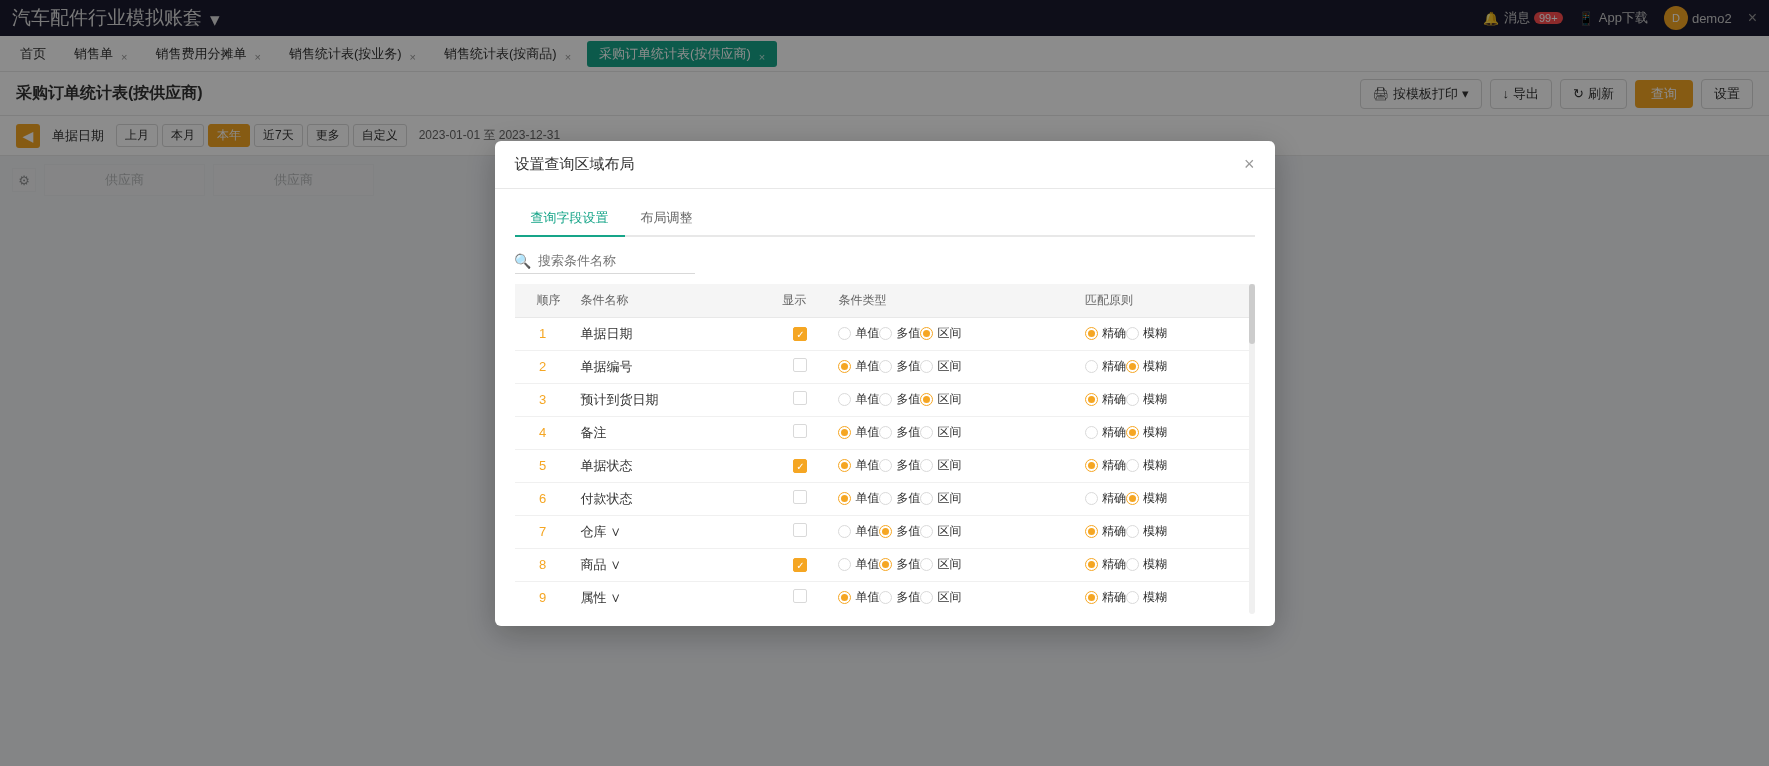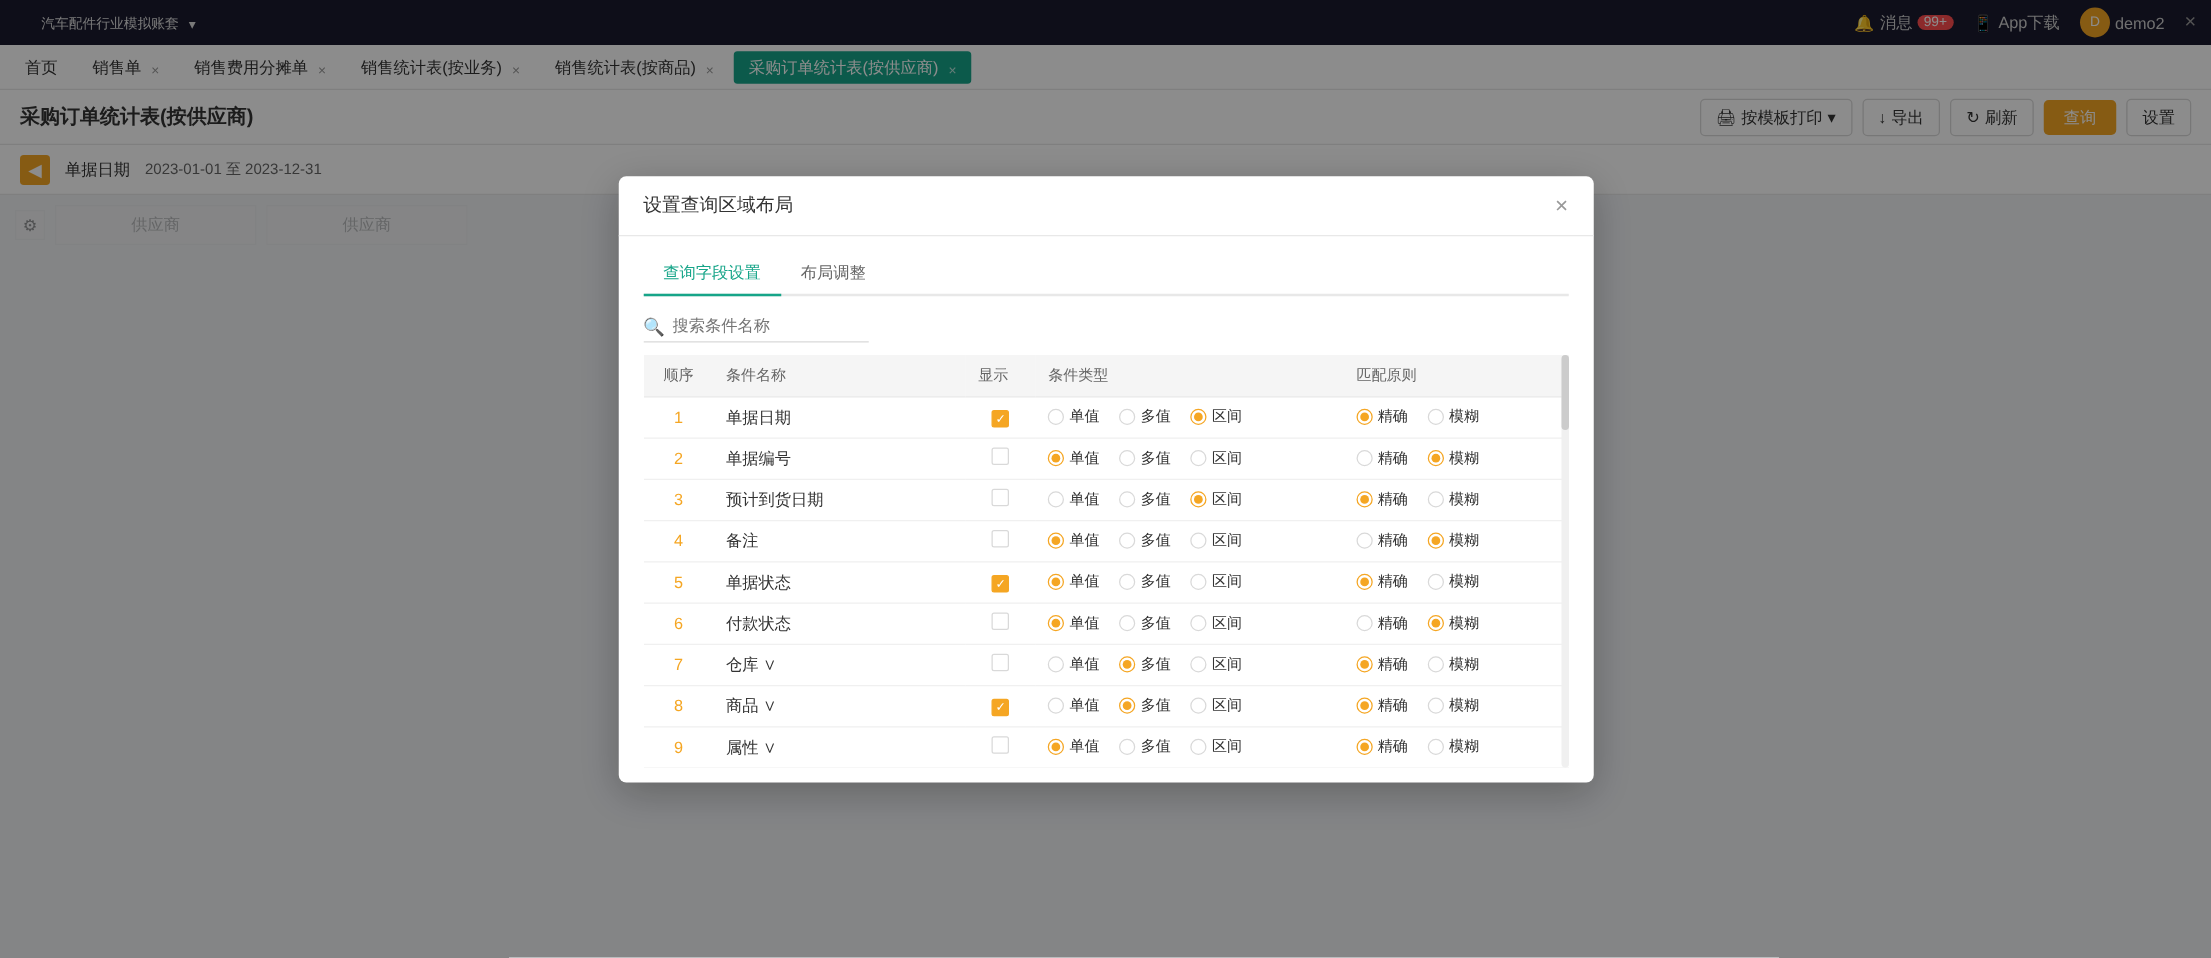--- a/index.html
+++ b/index.html
@@ -8,21 +8,21 @@
     
     .top-bar {
       height: 36px;
       background: #1a1a2e;
       display: flex;
       align-items: center;
       justify-content: space-between;
       padding: 0 12px;
       color: #ccc;
     }
-    .top-bar-left { display: flex; align-items: flex-end; gap: 8px; font-size: 11px; color: #ddd; margin-left: 21px; }
+    .top-bar-left { display: flex; align-items: flex-end; gap: 8px; font-size: 19px; color: #ddd; }
     .top-bar-right { display: flex; align-items: center; gap: 16px; font-size: 13px; color: #ccc; }
     .top-bar-right .badge { background: #ff4d4f; color: #fff; border-radius: 10px; padding: 0 5px; font-size: 11px; }
     .close-top { color: #999; cursor: pointer; font-size: 16px; }
 
     
     .tab-bar {
       height: 36px;
       background: #fff;
       display: flex;
       align-items: center;
@@ -142,21 +142,21 @@
       border-radius: 2px;
       display: inline-flex;
       align-items: center;
       justify-content: center;
       cursor: pointer;
     }
     .custom-checkbox.checked { background: #f5a623; border-color: #f5a623; }
     .custom-checkbox.checked::after { content: '✓'; color: #fff; font-size: 10px; }
 
     
-    .radio-group { display: flex; gap: 16px; align-items: center; }
+    .radio-group { display: flex; gap: 0; align-items: center; }
     .radio-item { display: flex; align-items: center; gap: 4px; cursor: pointer; font-size: 12px; color: #333; white-space: nowrap; }
     .radio-circle {
       width: 13px; height: 13px;
       border-radius: 50%;
       border: 1px solid #d9d9d9;
       display: inline-flex; align-items: center; justify-content: center;
       background: #fff;
     }
     .radio-circle.selected { border-color: #f5a623; }
     .radio-circle.selected::after { content: ''; width: 7px; height: 7px; border-radius: 50%; background: #f5a623; display: block; }
@@ -249,20 +249,28 @@
     <button class="btn-primary">查询</button>
     <button class="btn-outline">设置</button>
   </div>
 </div>
 
 <div class="filter-bar">
   <div class="filter-toggle">
     <span>◀</span>
   </div>
   <span class="filter-label">单据日期</span>
+  <div class="filter-date-options">
+    <button class="date-btn">上月</button>
+    <button class="date-btn">本月</button>
+    <button class="date-btn active">本年</button>
+    <button class="date-btn">近7天</button>
+    <button class="date-btn">更多</button>
+    <button class="date-btn">自定义</button>
+  </div>
   <span class="date-range">2023-01-01 至 2023-12-31</span>
 </div>
 
 <div style="padding:0 12px;margin-top:8px;opacity:0.4;">
   <div style="display:flex;align-items:center;gap:8px;margin-bottom:4px;">
     <div style="width:24px;height:24px;background:#f5f5f5;border:1px solid #e8e8e8;display:flex;align-items:center;justify-content:center;">⚙</div>
     <div style="padding:6px 60px;background:#f5f5f5;border:1px solid #e8e8e8;font-size:13px;color:#666;">供应商</div>
     <div style="padding:6px 60px;background:#f5f5f5;border:1px solid #e8e8e8;font-size:13px;color:#666;">供应商</div>
   </div>
 </div>
@@ -288,21 +296,21 @@
 
       <div class="search-box">
         <span class="search-icon">🔍</span>
         <input type="text" placeholder="搜索条件名称" style="">
       </div>
 
       <div class="table-scroll scrollbar-area">
         <table class="config-table">
           <thead>
             <tr>
-              <th style="width:50px;text-align:center;">顺序</th>
+              <th style="width:50px;text-align:right;">顺序</th>
               <th style="width:180px;">条件名称</th>
               <th style="width:50px;text-align:left;">显示</th>
               <th style="width:220px;">条件类型</th>
               <th style="width:160px;">匹配原则</th>
             </tr>
           </thead>
           <tbody id="config-tbody">
           <tr>
                 <td class="order">1</td>
                 <td class="name">单据日期</td>

